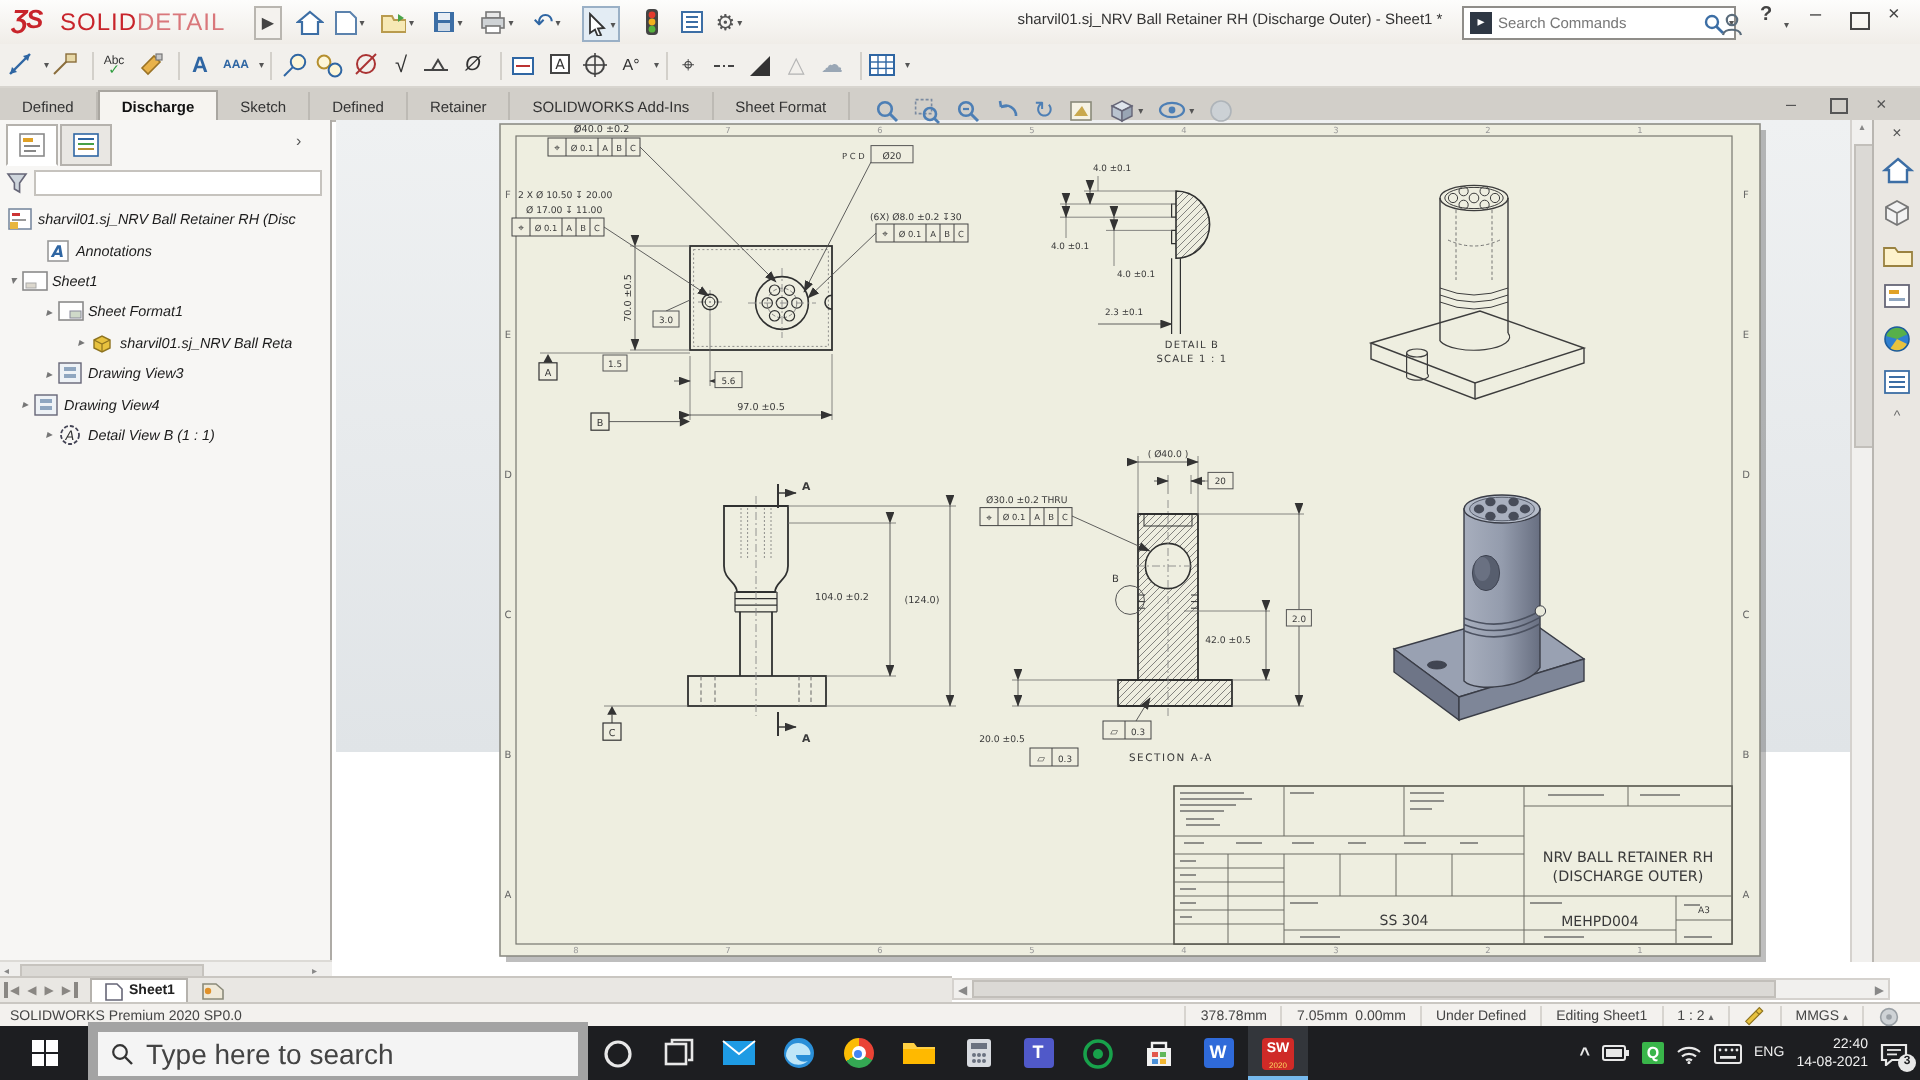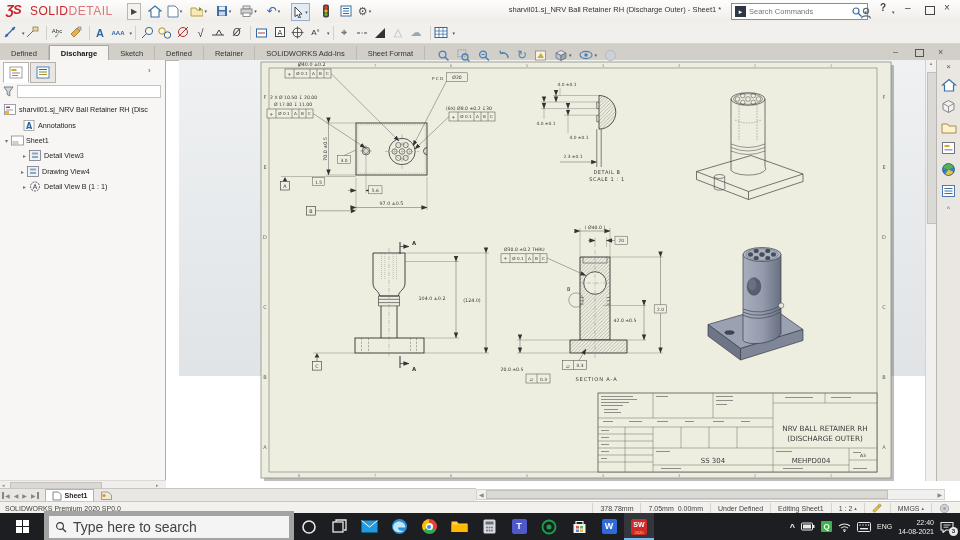--- a/index.html
+++ b/index.html
@@ -26,27 +26,27 @@
   #tabrow{left:0;top:44px;width:960px;height:16px;background:#d2cfc9;border-bottom:1px solid #b7b4ae;display:flex;align-items:flex-end;}
   .ctab{font-size:7.5px;color:#333;padding:3px 11px 2px 11px;border-right:1px solid #bdbab4;}
   .ctab.active{background:#f6f4f0;font-weight:bold;color:#111;border:1px solid #a9a6a0;border-bottom:none;}
   
   #leftpanel{left:0;top:60px;width:166px;height:420px;background:#f7f6f4;border-right:1px solid #aeaba6;box-sizing:border-box;}
   .ptab{top:2px;width:24px;height:19px;border:1px solid #b5b2ad;background:#e9e7e3;display:flex;align-items:center;justify-content:center;}
   .ptab.active{background:#fff;border-bottom-color:#fff;}
   .pflyout{left:148px;top:6px;font-size:8px;color:#555;}
   .filterrow{left:3px;top:24px;width:158px;height:14px;display:flex;align-items:center;}
   .filterbox{flex:1;height:11px;background:#fff;border:1px solid #c6c3be;margin-left:3px;}
-  .tree{left:0px;top:42px;width:188px;}
+  .tree{left:0px;top:42px;width:188px;font-style:italic;}
   .trow{height:15.4px;display:flex;align-items:center;white-space:nowrap;overflow:hidden;}
   .trow .ar{width:9px;font-size:6px;color:#777;text-align:center;flex:none;}
   .trow .ic{width:13px;flex:none;display:flex;align-items:center;}
   .trow .lb{font-size:7.2px;color:#1c1c1c;margin-left:2px;}
   
-  #canvas{left:179px;top:60px;width:759px;height:316px;background:linear-gradient(180deg,#eff1f2,#e0e4e7);}
+  #canvas{left:168px;top:60px;width:759px;height:316px;background:linear-gradient(180deg,#eff1f2,#e0e4e7);}
   #headsup{left:437px;top:46px;height:18px;display:flex;align-items:center;gap:7px;}
   .hicon{display:flex;align-items:center;}
   #vscroll{left:925px;top:60px;width:11px;height:421px;background:#f1f0ee;border-left:1px solid #d5d2ce;box-sizing:border-box;font-size:5px;color:#888;text-align:center;}
   #vthumb{left:1px;top:12px;width:8px;height:150px;background:#dbd9d5;border:1px solid #c2bfba;}
   #taskpane{left:936px;top:60px;width:24px;height:421px;background:#eae7e2;border-left:1px solid #b9b6b1;box-sizing:border-box;display:flex;flex-direction:column;align-items:center;gap:7px;padding-top:2px;}
   
   #panelhscroll{left:0;top:480px;width:166px;height:8px;background:#f0efed;border-top:1px solid #dcdad6;font-size:5px;color:#888;box-sizing:border-box;}
   #sheettabs{left:0;top:488px;width:476px;height:13px;background:#e9e7e3;border-top:1px solid #c9c6c1;display:flex;align-items:center;box-sizing:border-box;}
   .navg{font-size:6px;color:#8a8783;margin:0 2px;}
   .stab{height:12px;background:#fff;border:1px solid #b5b2ad;border-bottom:none;display:flex;align-items:center;padding:0 6px;font-size:7px;font-weight:bold;color:#222;margin-left:4px;}
@@ -328,29 +328,49 @@
           <svg width="13" height="11">
             <rect x="0.5" y="1" width="12" height="9" fill="#fefefe" stroke="#8a8a8a" stroke-width=".8"></rect>
             <rect x="2" y="6.5" width="5" height="2.5" fill="#dcd8ce" stroke="#aaa" stroke-width=".5"></rect>
           </svg>
         </span>
       <span class="lb">Sheet1</span>
     </div>
     <div class="trow" style="padding-left:20px">
       <span class="ar">▸</span>
       <span class="ic">
+          <svg width="13" height="11">
+            <rect x="0.5" y="1" width="12" height="9" fill="#fefefe" stroke="#8a8a8a" stroke-width=".8"></rect>
+            <rect x="6" y="5.5" width="5.5" height="3.5" fill="#cfd9c9" stroke="#889" stroke-width=".5"></rect>
+          </svg>
+        </span>
+      <span class="lb">Sheet Format1</span>
+    </div>
+    <div class="trow" style="padding-left:36px">
+      <span class="ar">▸</span>
+      <span class="ic">
+          <svg width="12" height="11">
+            <path d="M2 4 L6 2 L10 4 L10 8 L6 10 L2 8 Z" fill="#e8c23e" stroke="#8f7420" stroke-width=".7"></path>
+            <path d="M2 4 L6 6 L10 4 M6 6 L6 10" fill="none" stroke="#8f7420" stroke-width=".6"></path>
+          </svg>
+        </span>
+      <span class="lb">sharvil01.sj_NRV Ball Reta</span>
+    </div>
+    <div class="trow" style="padding-left:20px">
+      <span class="ar">▸</span>
+      <span class="ic">
           <svg width="12" height="11">
             <rect x="0.5" y="0.5" width="11" height="10" fill="#eef2f6" stroke="#667" stroke-width=".7"></rect>
             <rect x="3" y="2.5" width="6" height="2" fill="#8fa6c0"></rect>
             <rect x="3" y="6" width="6" height="2" fill="#8fa6c0"></rect>
           </svg>
         </span>
-      <span class="lb">Detail View3</span>
-    </div>
-    <div class="trow" style="padding-left:18px">
+      <span class="lb">Drawing View3</span>
+    </div>
+    <div class="trow" style="padding-left:8px">
       <span class="ar">▸</span>
       <span class="ic">
           <svg width="12" height="11">
             <rect x="0.5" y="0.5" width="11" height="10" fill="#eef2f6" stroke="#667" stroke-width=".7"></rect>
             <rect x="3" y="2.5" width="6" height="2" fill="#8fa6c0"></rect>
             <rect x="3" y="6" width="6" height="2" fill="#8fa6c0"></rect>
           </svg>
         </span>
       <span class="lb">Drawing View4</span>
     </div>

